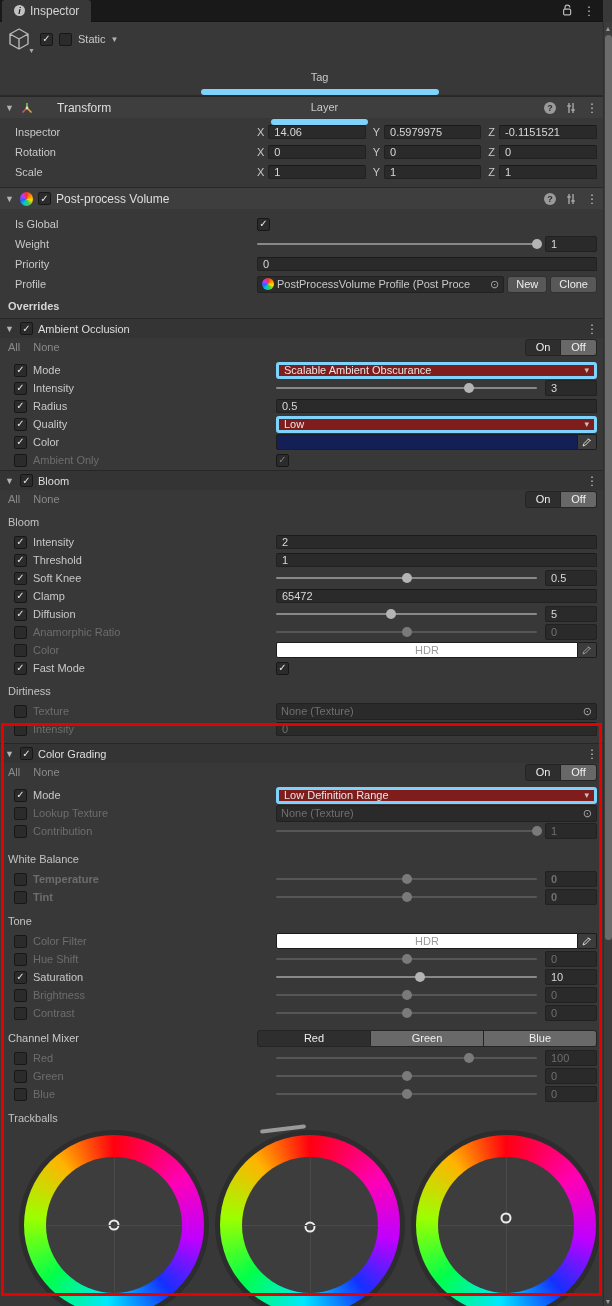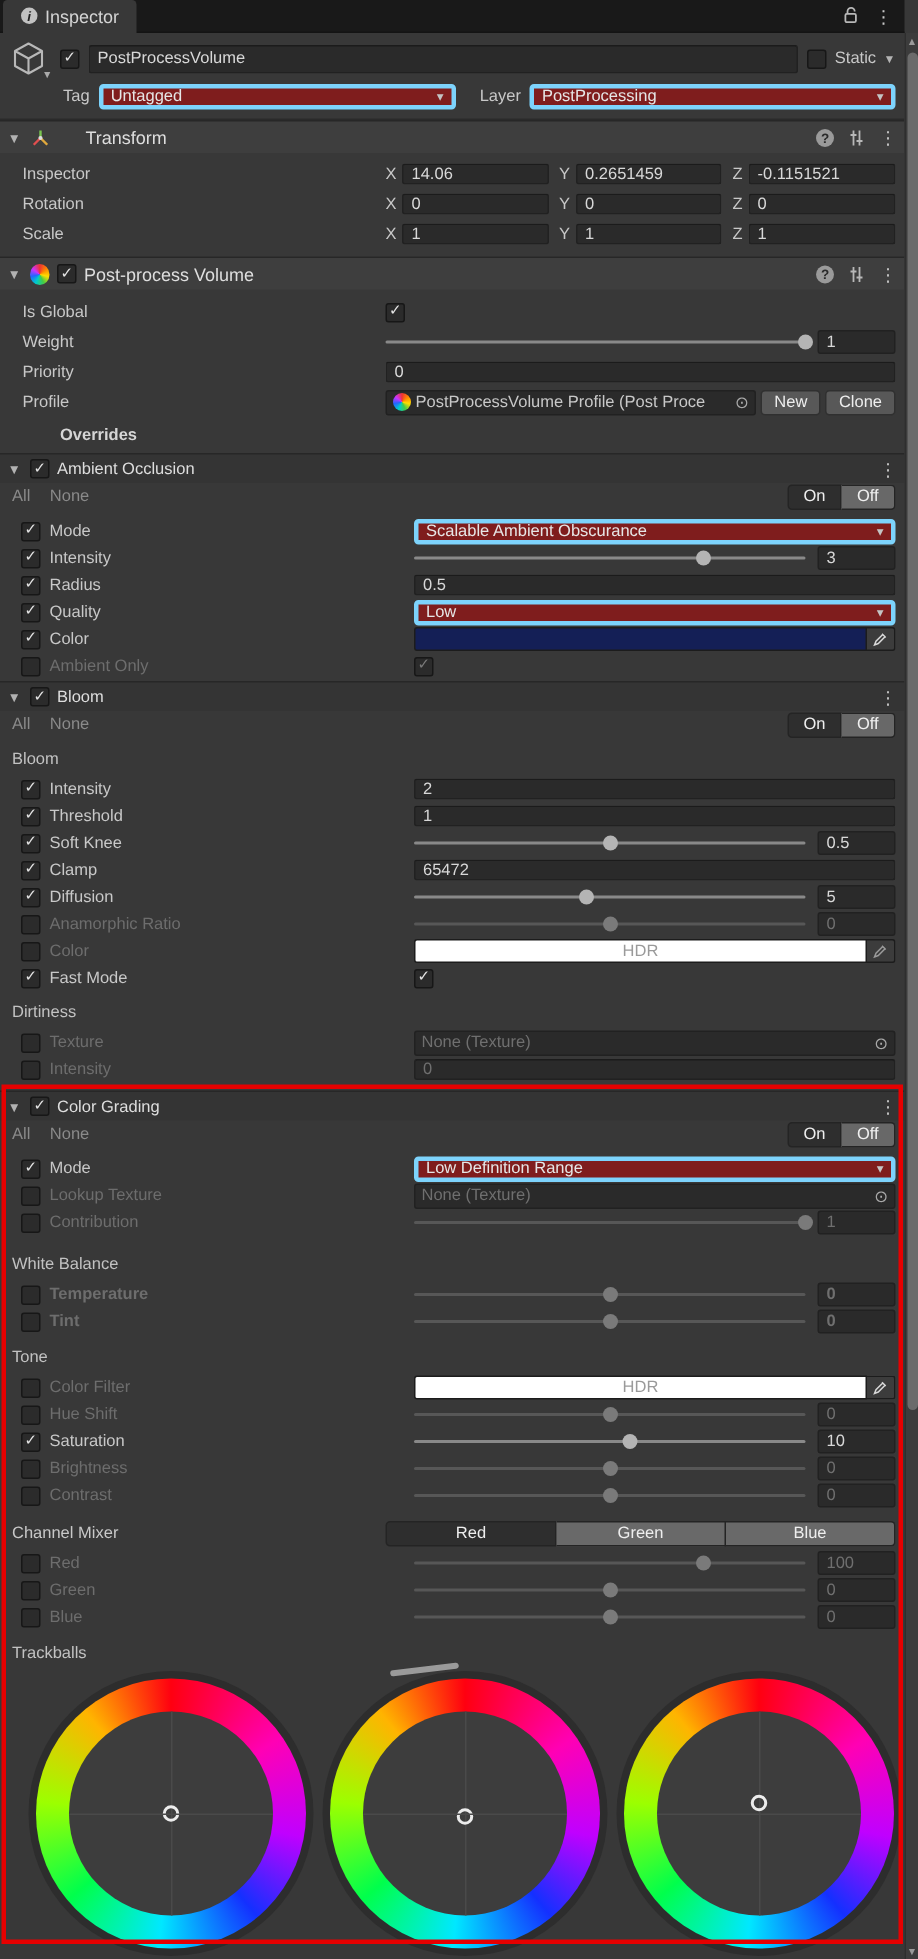--- a/index.html
+++ b/index.html
@@ -12,21 +12,21 @@
   .tab{height:22px;background:#383838;border-radius:3px 3px 0 0;display:flex;align-items:center;gap:5px;padding:0 12px;margin-left:2px;color:#d4d4d4;font-size:12px;}
   .info-circle{width:11px;height:11px;border-radius:50%;background:#c2c2c2;color:#232323;font-size:9px;font-weight:bold;display:flex;align-items:center;justify-content:center;font-style:italic;}
   .tabbar-right{display:flex;align-items:center;gap:10px;margin-right:8px;color:#bdbdbd;}
   .kebab{color:#c8c8c8;font-size:12px;letter-spacing:0;line-height:1;}
 
   
   .go-header{padding:5px 6px 6px 4px;border-bottom:1px solid #2a2a2a;}
   .go-row1{display:flex;align-items:center;gap:6px;height:24px;}
   .cube{width:30px;height:26px;position:relative;flex:0 0 30px;display:flex;align-items:center;justify-content:center;}
   .go-caret{position:absolute;right:-1px;bottom:-2px;font-size:7px;color:#aaa;}
-  .go-row2{display:flex;align-items:center;gap:6px;height:18px;margin-top:4px;padding-left:38px;}
+  .go-row2{display:flex;align-items:center;gap:6px;height:18px;margin-top:20px;padding-left:38px;flex-direction:column;}
 
   .checkbox{width:13px;height:13px;background:#2b2b2b;border:1px solid #171717;border-radius:2px;display:flex;align-items:center;justify-content:center;flex:0 0 13px;}
   .checkbox .tick{font-size:10px;color:#e6e6e6;line-height:1;}
   .checkbox.empty .tick{visibility:hidden;}
   .dimmed .checkbox .tick{color:#7a7a7a;}
 
   .textfield{background:#2a2a2a;border:1px solid #212121;border-top-color:#1b1b1b;border-radius:2px;height:14px;display:flex;align-items:center;padding:0 5px;color:#d8d8d8;white-space:nowrap;overflow:hidden;}
   .name-field{flex:1;height:19px;}
   .dropdown{background:#7f1d1d;border:3px solid #7dd3fc;border-radius:3px;height:17px;display:flex;align-items:center;padding:0 5px;color:#e6e6e6;white-space:nowrap;overflow:hidden;}
   .dropdown .dd-caret{margin-left:auto;color:#c4c4c4;font-size:9px;}
@@ -58,21 +58,21 @@
 
   .slider{position:relative;flex:1;height:16px;margin-right:8px;}
   .slider .track{position:absolute;left:0;right:0;top:7px;height:2px;background:#898989;border-radius:1px;}
   .slider .handle{position:absolute;top:3px;width:10px;height:10px;border-radius:50%;background:#b4b4b4;margin-left:-5px;}
   .dimmed .slider .track{background:#575757;}
   .dimmed .slider .handle{background:#7a7a7a;}
   .valbox{width:52px;flex:0 0 52px;background:#2a2a2a;border:1px solid #212121;border-radius:2px;height:16px;display:flex;align-items:center;padding:0 5px;color:#d8d8d8;}
   .dimmed .valbox{color:#6f6f6f;}
 
   .group-label{padding-left:8px;color:#c2c2c2;height:16px;display:flex;align-items:center;}
-  .bold-label{font-weight:bold;color:#d6d6d6;margin-left:32px;}
+  .bold-label{font-weight:bold;color:#d6d6d6;}
 
   
   .allnone-row{display:flex;align-items:center;height:18px;padding-left:8px;margin-right:6px;}
   .an-label{color:#8a8a8a;margin-right:13px;}
   .onoff{margin-left:auto;display:flex;}
   .onoff .btn-on{width:36px;height:17px;background:#2e2e2e;border:1px solid #242424;border-radius:3px 0 0 3px;display:flex;align-items:center;justify-content:center;color:#eee;}
   .onoff .btn-off{width:36px;height:17px;background:#686868;border:1px solid #242424;border-left:none;border-radius:0 3px 3px 0;display:flex;align-items:center;justify-content:center;color:#f0f0f0;}
 
   .button{background:#585858;border:1px solid #303030;border-radius:3px;height:17px;display:flex;align-items:center;justify-content:center;color:#eee;padding:0 8px;}
 
@@ -140,21 +140,20 @@
       <div class="go-row1">
         <span class="cube">
           <svg width="24" height="24" viewBox="0 0 24 24">
               <path d="M12 2 L21 7 L21 17 L12 22 L3 17 L3 7 Z M3 7 L12 12 L21 7 M12 12 L12 22" fill="none" stroke="#b8b8b8" stroke-width="1.4" stroke-linejoin="round"></path>
             </svg>
           <span class="go-caret">▼</span>
         </span>
         <span class="checkbox">
             <span class="tick">✓</span>
           </span>
-        <div class="textfield name-field">PostProcessVolume</div>
         <span class="checkbox empty">
             <span class="tick">✓</span>
           </span>
         <span class="static-wrap">
           <span>Static</span>
           <span class="small-caret">▼</span>
         </span>
       </div>
       <div class="go-row2">
         <span>Tag</span>
@@ -194,21 +193,21 @@
     <div style="padding:3px 0 4px 0;">
       <div class="crow">
         <span class="rlabel">Inspector</span>
         <div class="xyz">
           <span class="axis">
               <span class="al">X</span>
               <div class="textfield">14.06</div>
             </span>
           <span class="axis">
               <span class="al">Y</span>
-              <div class="textfield">0.2651459</div>
+              <div class="textfield">0.5979975</div>
             </span>
           <span class="axis">
               <span class="al">Z</span>
               <div class="textfield">-0.1151521</div>
             </span>
         </div>
       </div>
       <div class="crow">
         <span class="rlabel">Rotation</span>
         <div class="xyz">

